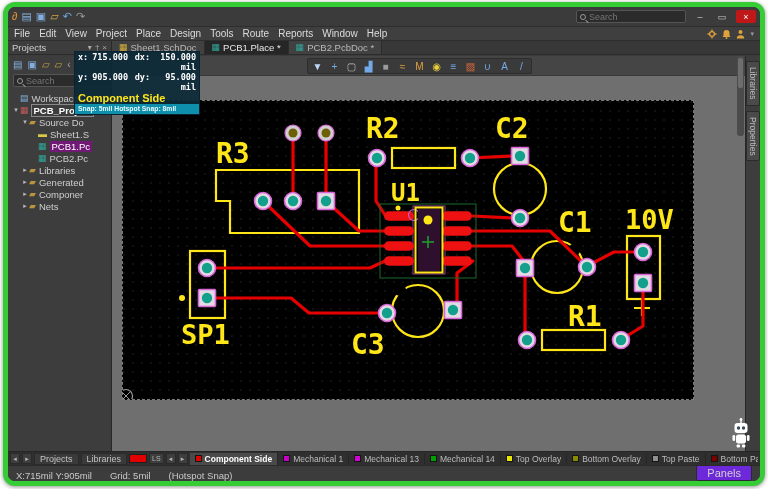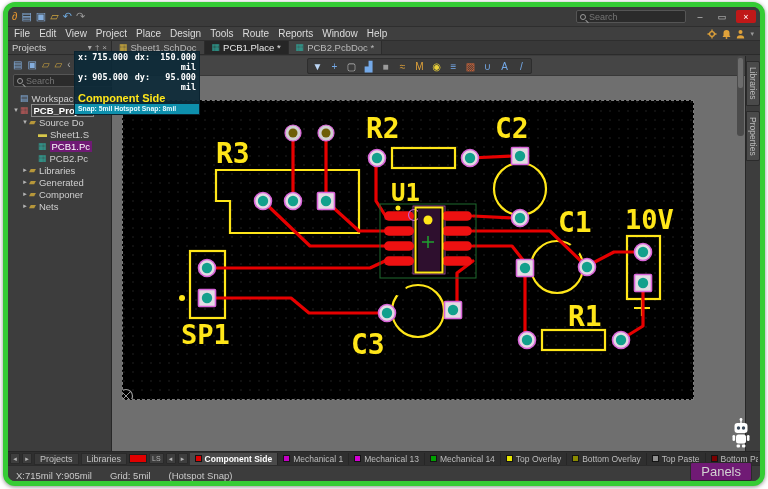--- a/index.html
+++ b/index.html
@@ -82,21 +82,21 @@
     display:flex;align-items:center;justify-content:center;border-radius:1px;padding:0 2px;}
   .nav-tab{font-size:9px;color:#c2c2c2;padding:0 5px;height:12px;display:flex;align-items:center;background:#3a3a3a;border:1px solid #2a2a2a;}
   .cur-layer-swatch{width:18px;height:9px;border:1px solid #1f1f1f;}
   .layers{display:flex;align-items:center;overflow:hidden;flex:1;}
   .layer-tab{display:flex;align-items:center;gap:3px;padding:0 5px;height:12px;font-size:8.5px;color:#bdbdbd;border-right:1px solid #262626;}
   .layer-tab.active{background:#4a4a4a;color:#fff;font-weight:bold;}
   .chip{width:7px;height:7px;border:1px solid #141414;flex:0 0 auto;}
 
   .statusbar{position:absolute;left:0;right:0;bottom:0;height:16px;background:#3c3c3c;display:flex;align-items:flex-end;
     padding:0 8px;gap:18px;font-size:9.5px;color:#c9c9c9;border-top:1px solid #2b2b2b;}
-  .panels-btn{margin-left:auto;background:#701a75;border:1px solid #2a2a2a;border-radius:2px;padding:1px 10px;color:#d2d2d2;font-size:13px;}
+  .panels-btn{margin-left:auto;background:#6d28d9;border:1px solid #2a2a2a;border-radius:2px;padding:1px 10px;color:#d2d2d2;font-size:11px;}
 
   
   .tep-logo{position:absolute;right:10px;bottom:33px;z-index:9;display:flex;gap:4px;align-items:flex-start;}
   .tep-col{display:flex;flex-direction:column;align-items:flex-end;}
   .tep-hash{font-size:6.5px;line-height:7px;font-weight:bold;}
   .tep-row{display:flex;}
   .tep-the{color:#fff;font-weight:bold;font-size:9px;padding:1px 3px;}
   .tep-eng{color:#fff;font-weight:bold;font-size:9px;letter-spacing:1.5px;padding:1px 4px;}
   .tep-proj{color:#111;font-weight:bold;font-size:8px;letter-spacing:2.5px;line-height:10px;}
 </style>

